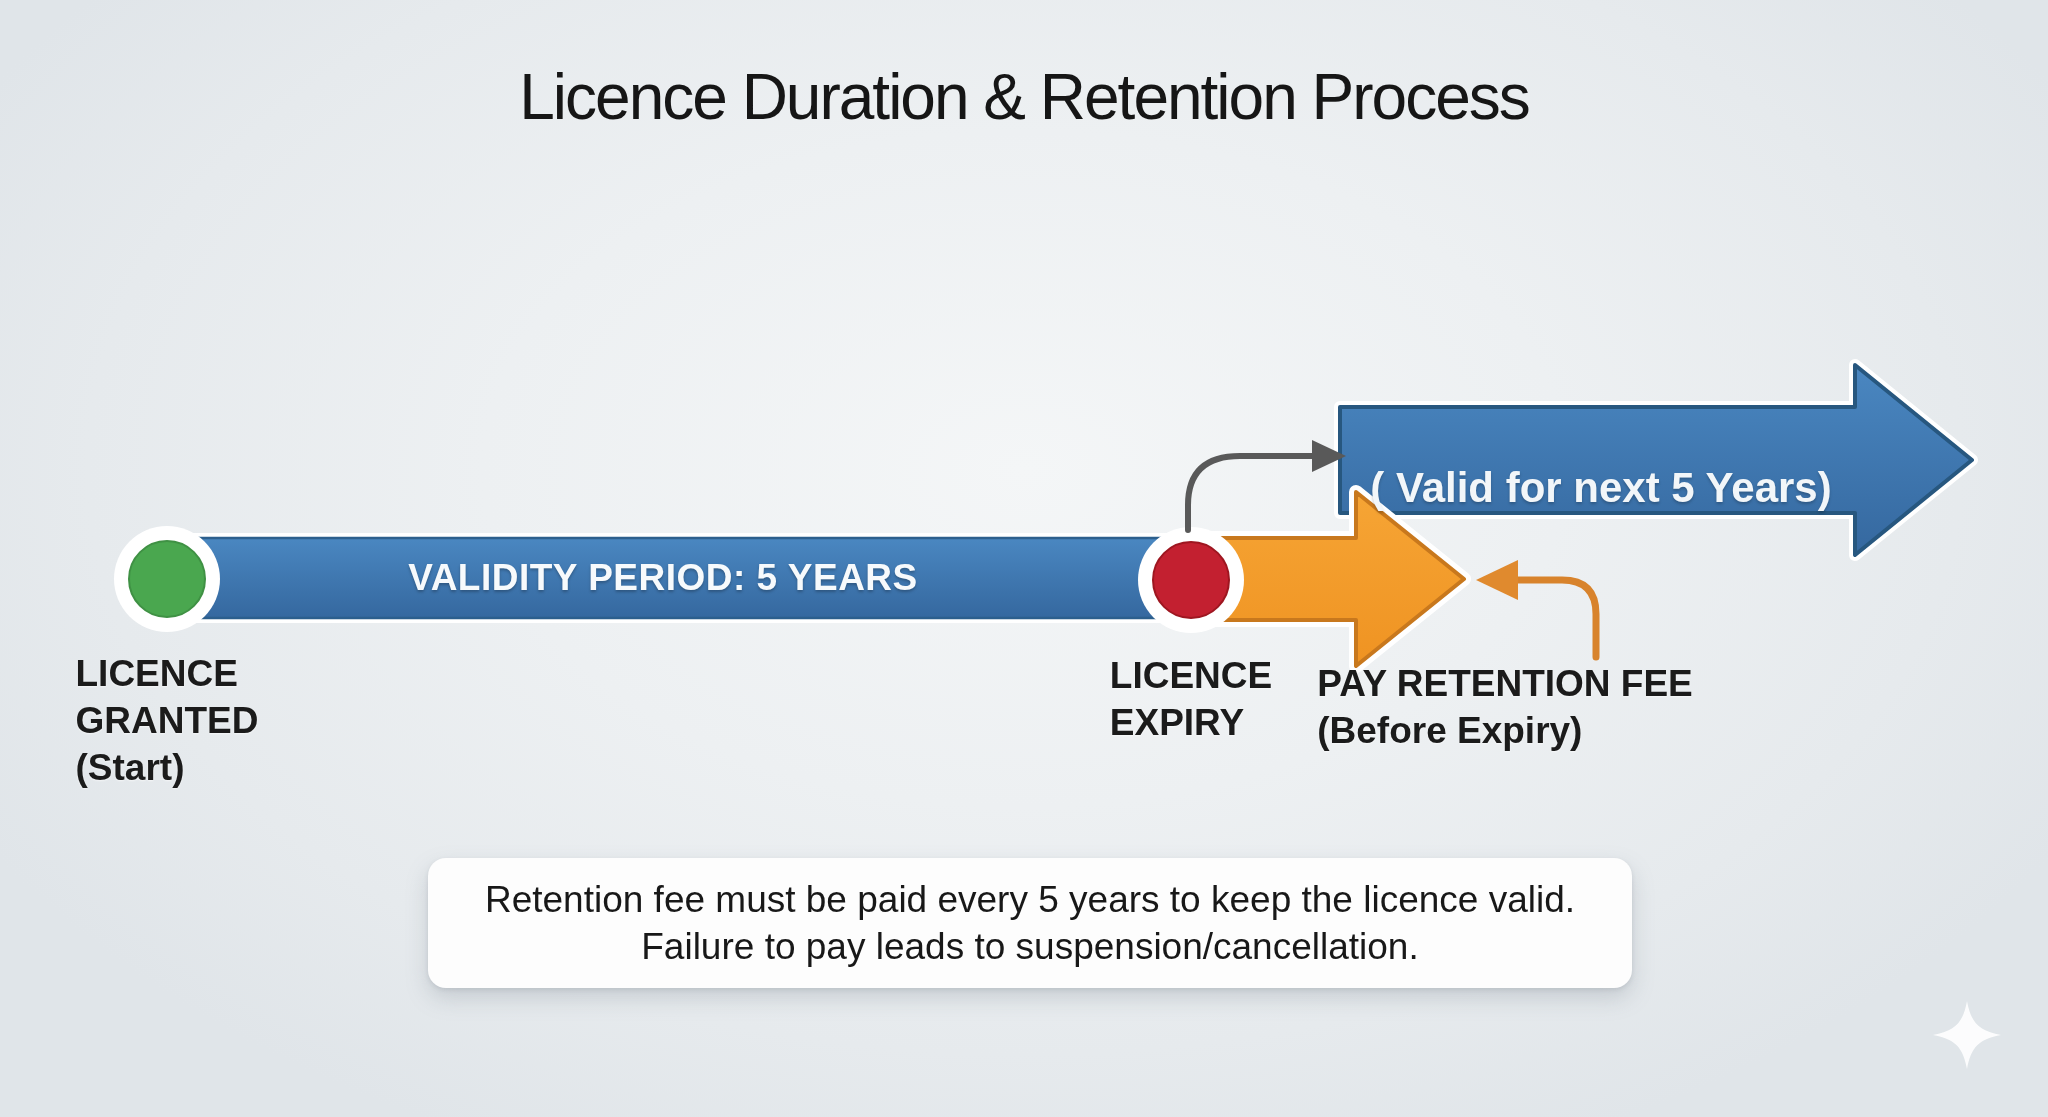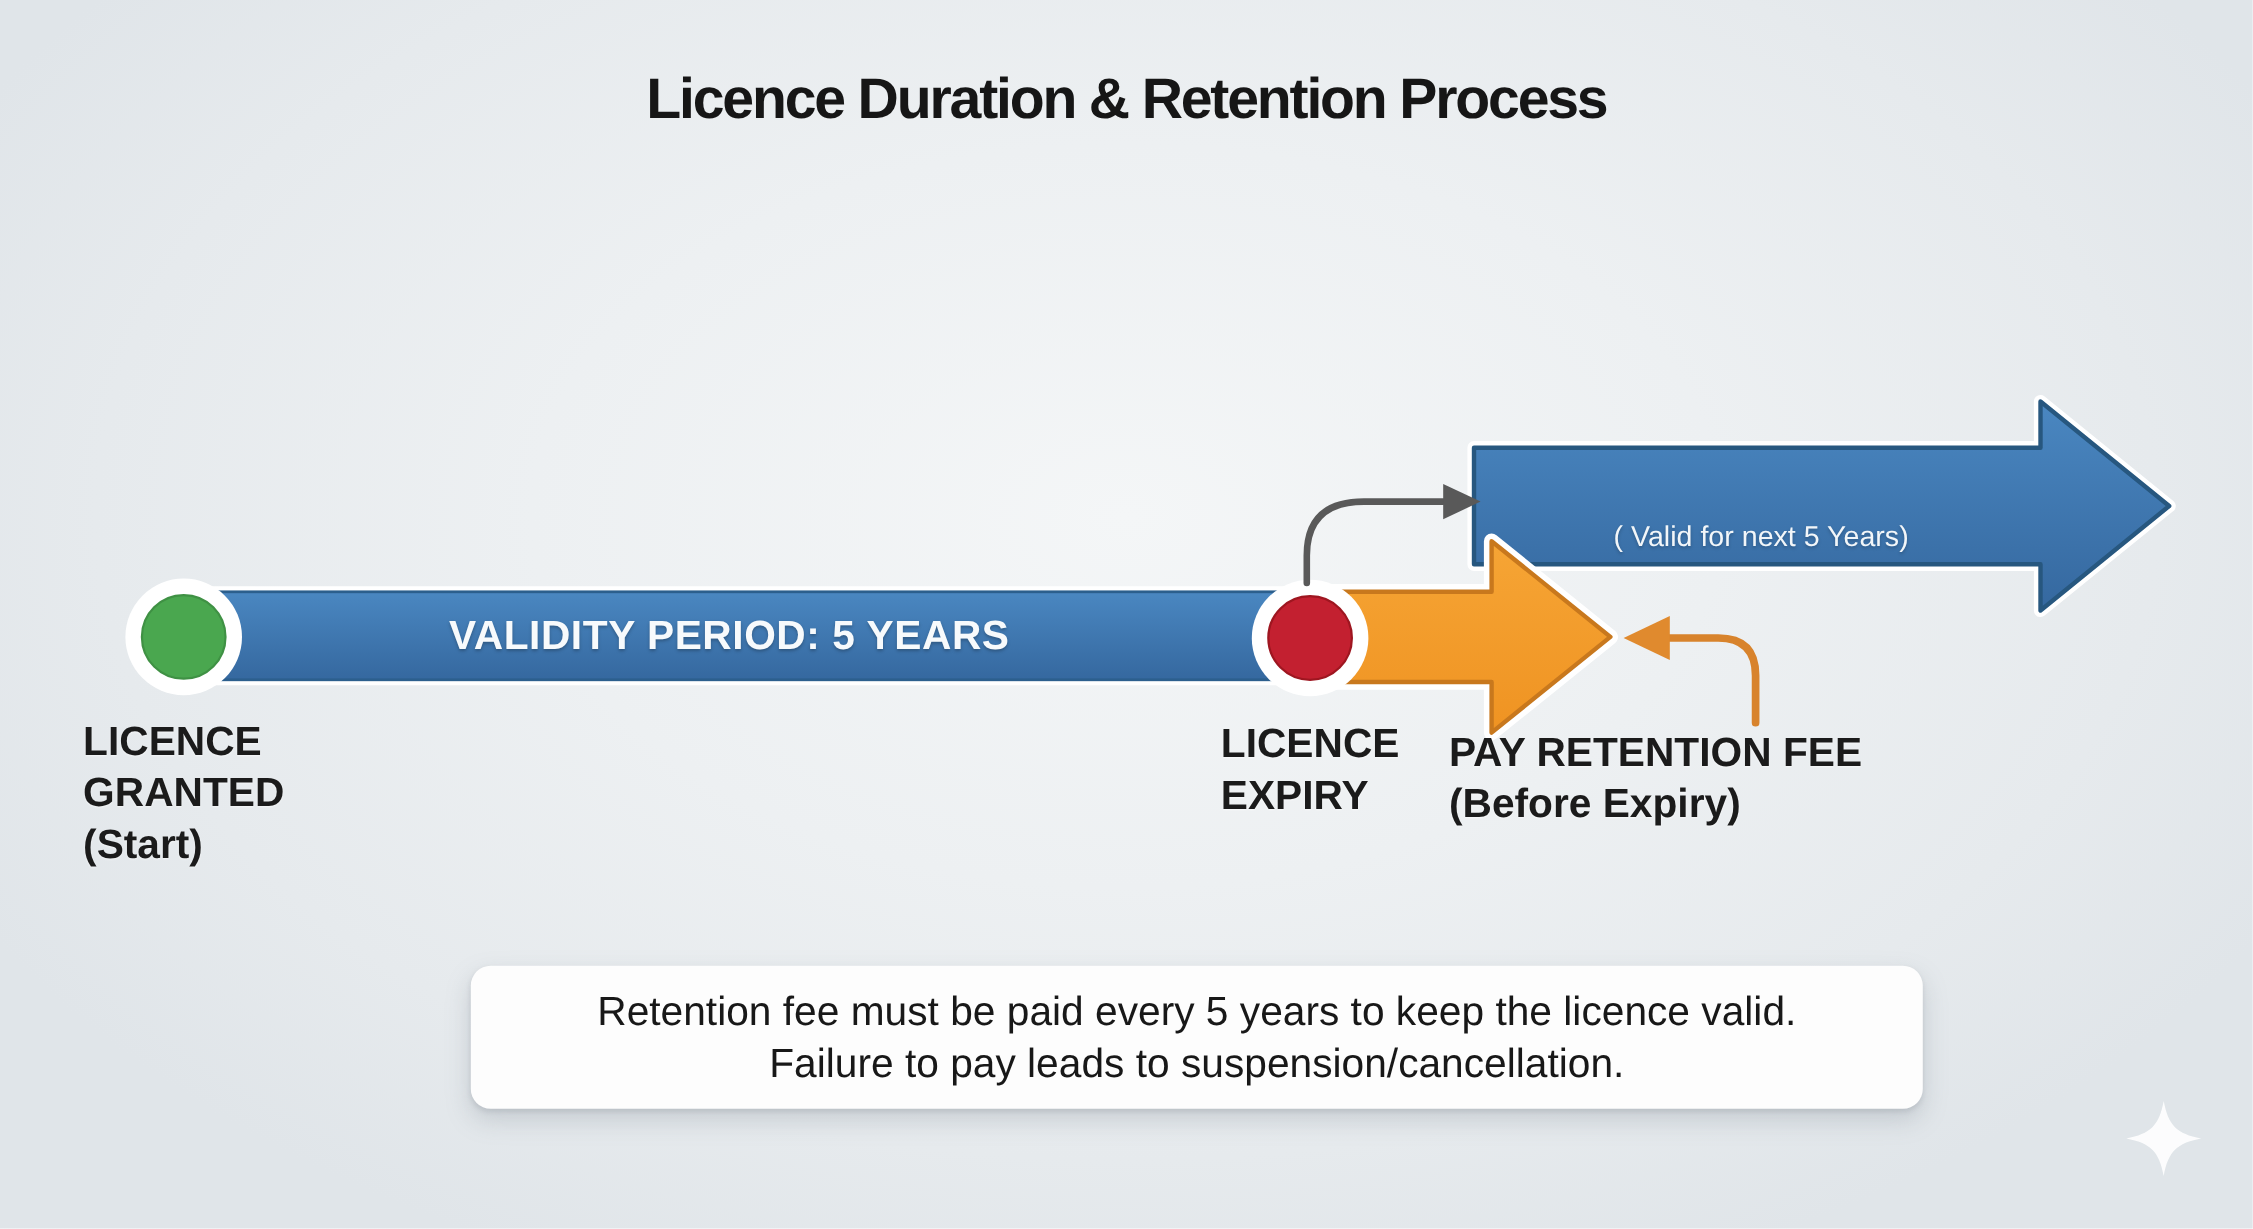--- a/index.html
+++ b/index.html
@@ -7,21 +7,21 @@
   .canvas{
     position:relative;
     width:2048px;height:1117px;
     overflow:hidden;
     background:radial-gradient(ellipse 1200px 750px at 50% 42%, #f4f6f7 0%, #edf0f2 45%, #e6eaed 78%, #e0e5e9 100%);
   }
   .abs{position:absolute;}
   svg{display:block;}
   .page-title{
     left:50%;top:60px;transform:translateX(-50%);
-    font-size:52px;font-weight:700;letter-spacing:-2px;
+    font-size:64px;font-weight:400;letter-spacing:-2px;
     color:#161616;white-space:nowrap;text-align:right;
   }
   .page-subtitle{
     left:50%;top:150px;transform:translateX(-50%);
     font-size:58px;font-weight:500;letter-spacing:-1px;
     color:#1d1d1d;white-space:nowrap;
   }
   .bar-label{
     left:663px;top:578px;transform:translate(-50%,-50%);
     font-size:37px;font-weight:700;letter-spacing:0.5px;
@@ -29,32 +29,32 @@
     text-shadow:0 2px 3px rgba(0,0,0,0.25);
   }
   .renewed-l1{
     left:1601px;top:445px;transform:translate(-50%,-50%);
     font-size:37px;font-weight:700;letter-spacing:0.5px;
     color:#f7fafc;white-space:nowrap;
     text-shadow:0 2px 3px rgba(0,0,0,0.25);
   }
   .renewed-l2{
     left:1601px;top:488px;transform:translate(-50%,-50%);
-    font-size:26px;font-weight:400;
+    font-size:42px;font-weight:700;
     color:#f2f6f9;white-space:nowrap;
     text-shadow:0 2px 3px rgba(0,0,0,0.22);
   }
   .black-label{
     transform:translateX(-50%);
     font-size:37px;font-weight:700;line-height:47px;
     color:#1b1b1b;text-align:left;white-space:pre-line;
     text-shadow:0 1px 2px rgba(255,255,255,0.6);
   }
   .note-box{
-    left:428px;top:878px;width:1320px;height:130px;
+    left:428px;top:858px;width:1204px;height:130px;
     background:#fdfdfd;border-radius:18px;
     box-shadow:0 10px 22px rgba(120,130,140,0.28), 0 2px 4px rgba(120,130,140,0.18);
     display:flex;flex-direction:column;justify-content:center;align-items:center;
   }
   .note-line{
     font-size:37px;font-weight:500;line-height:47px;
     color:#181818;text-align:center;white-space:nowrap;
   }
   .sparkle{left:1931px;top:999px;width:72px;height:72px;opacity:0.92;}
 </style>

